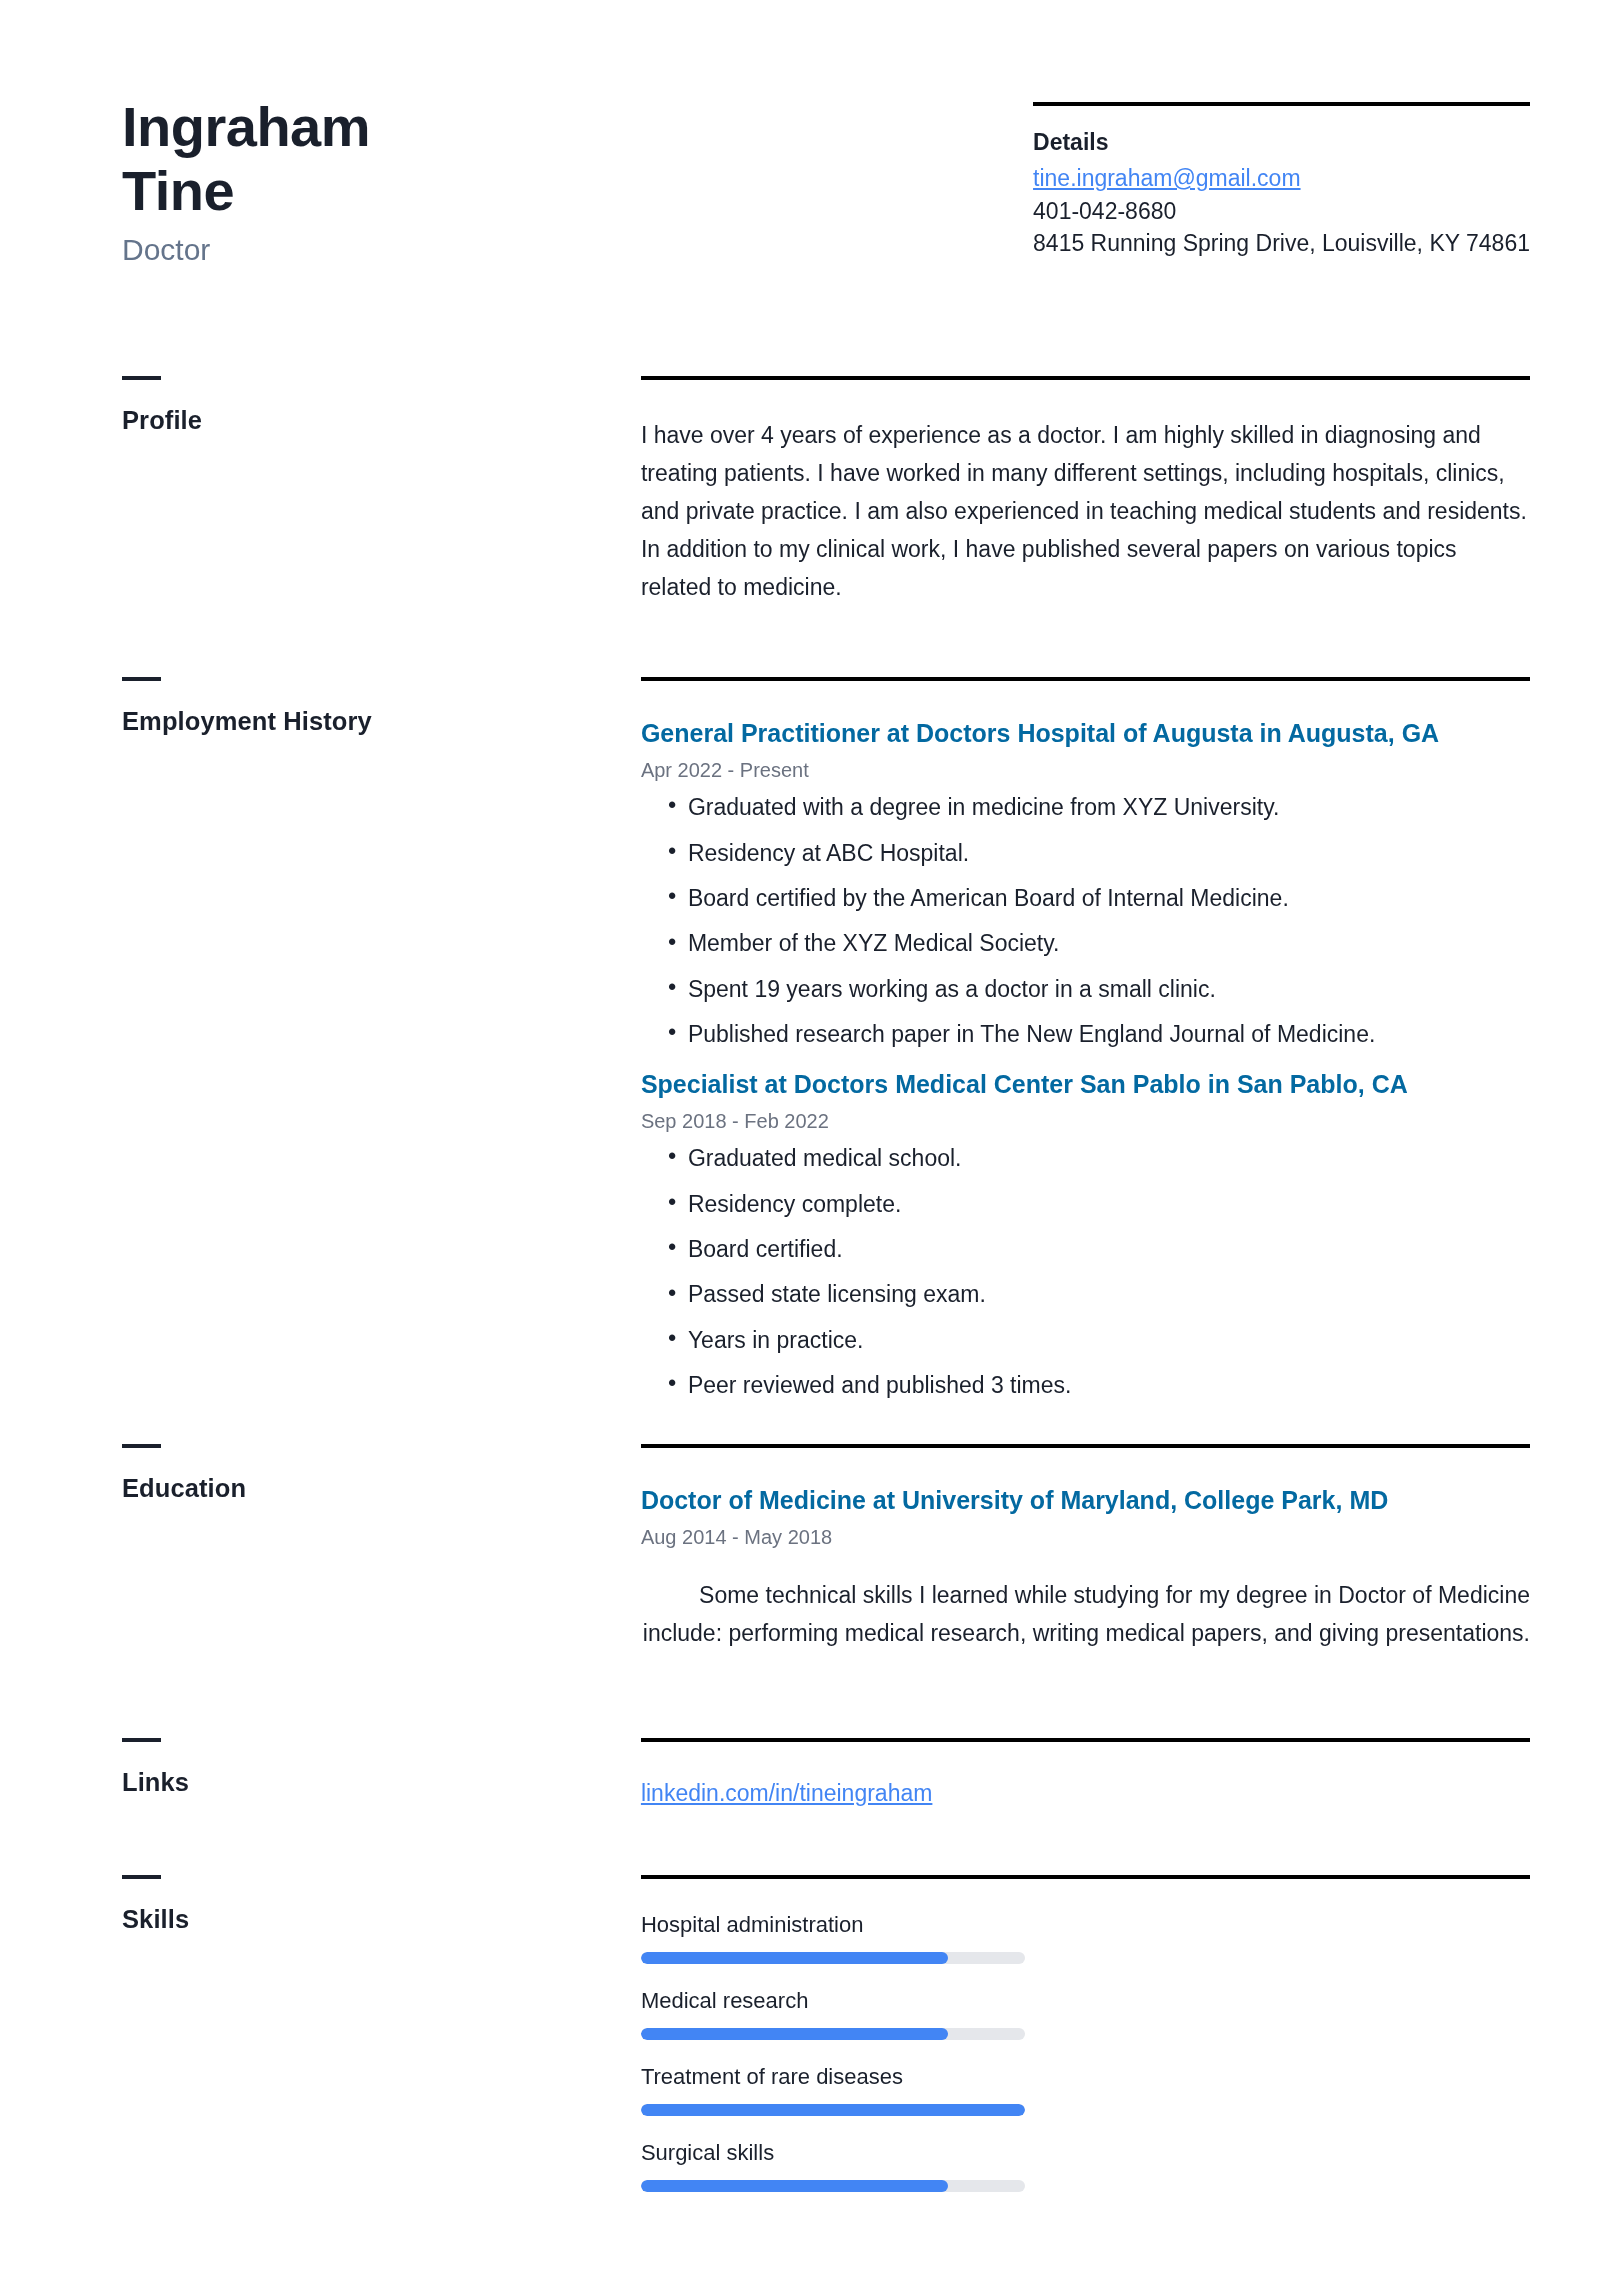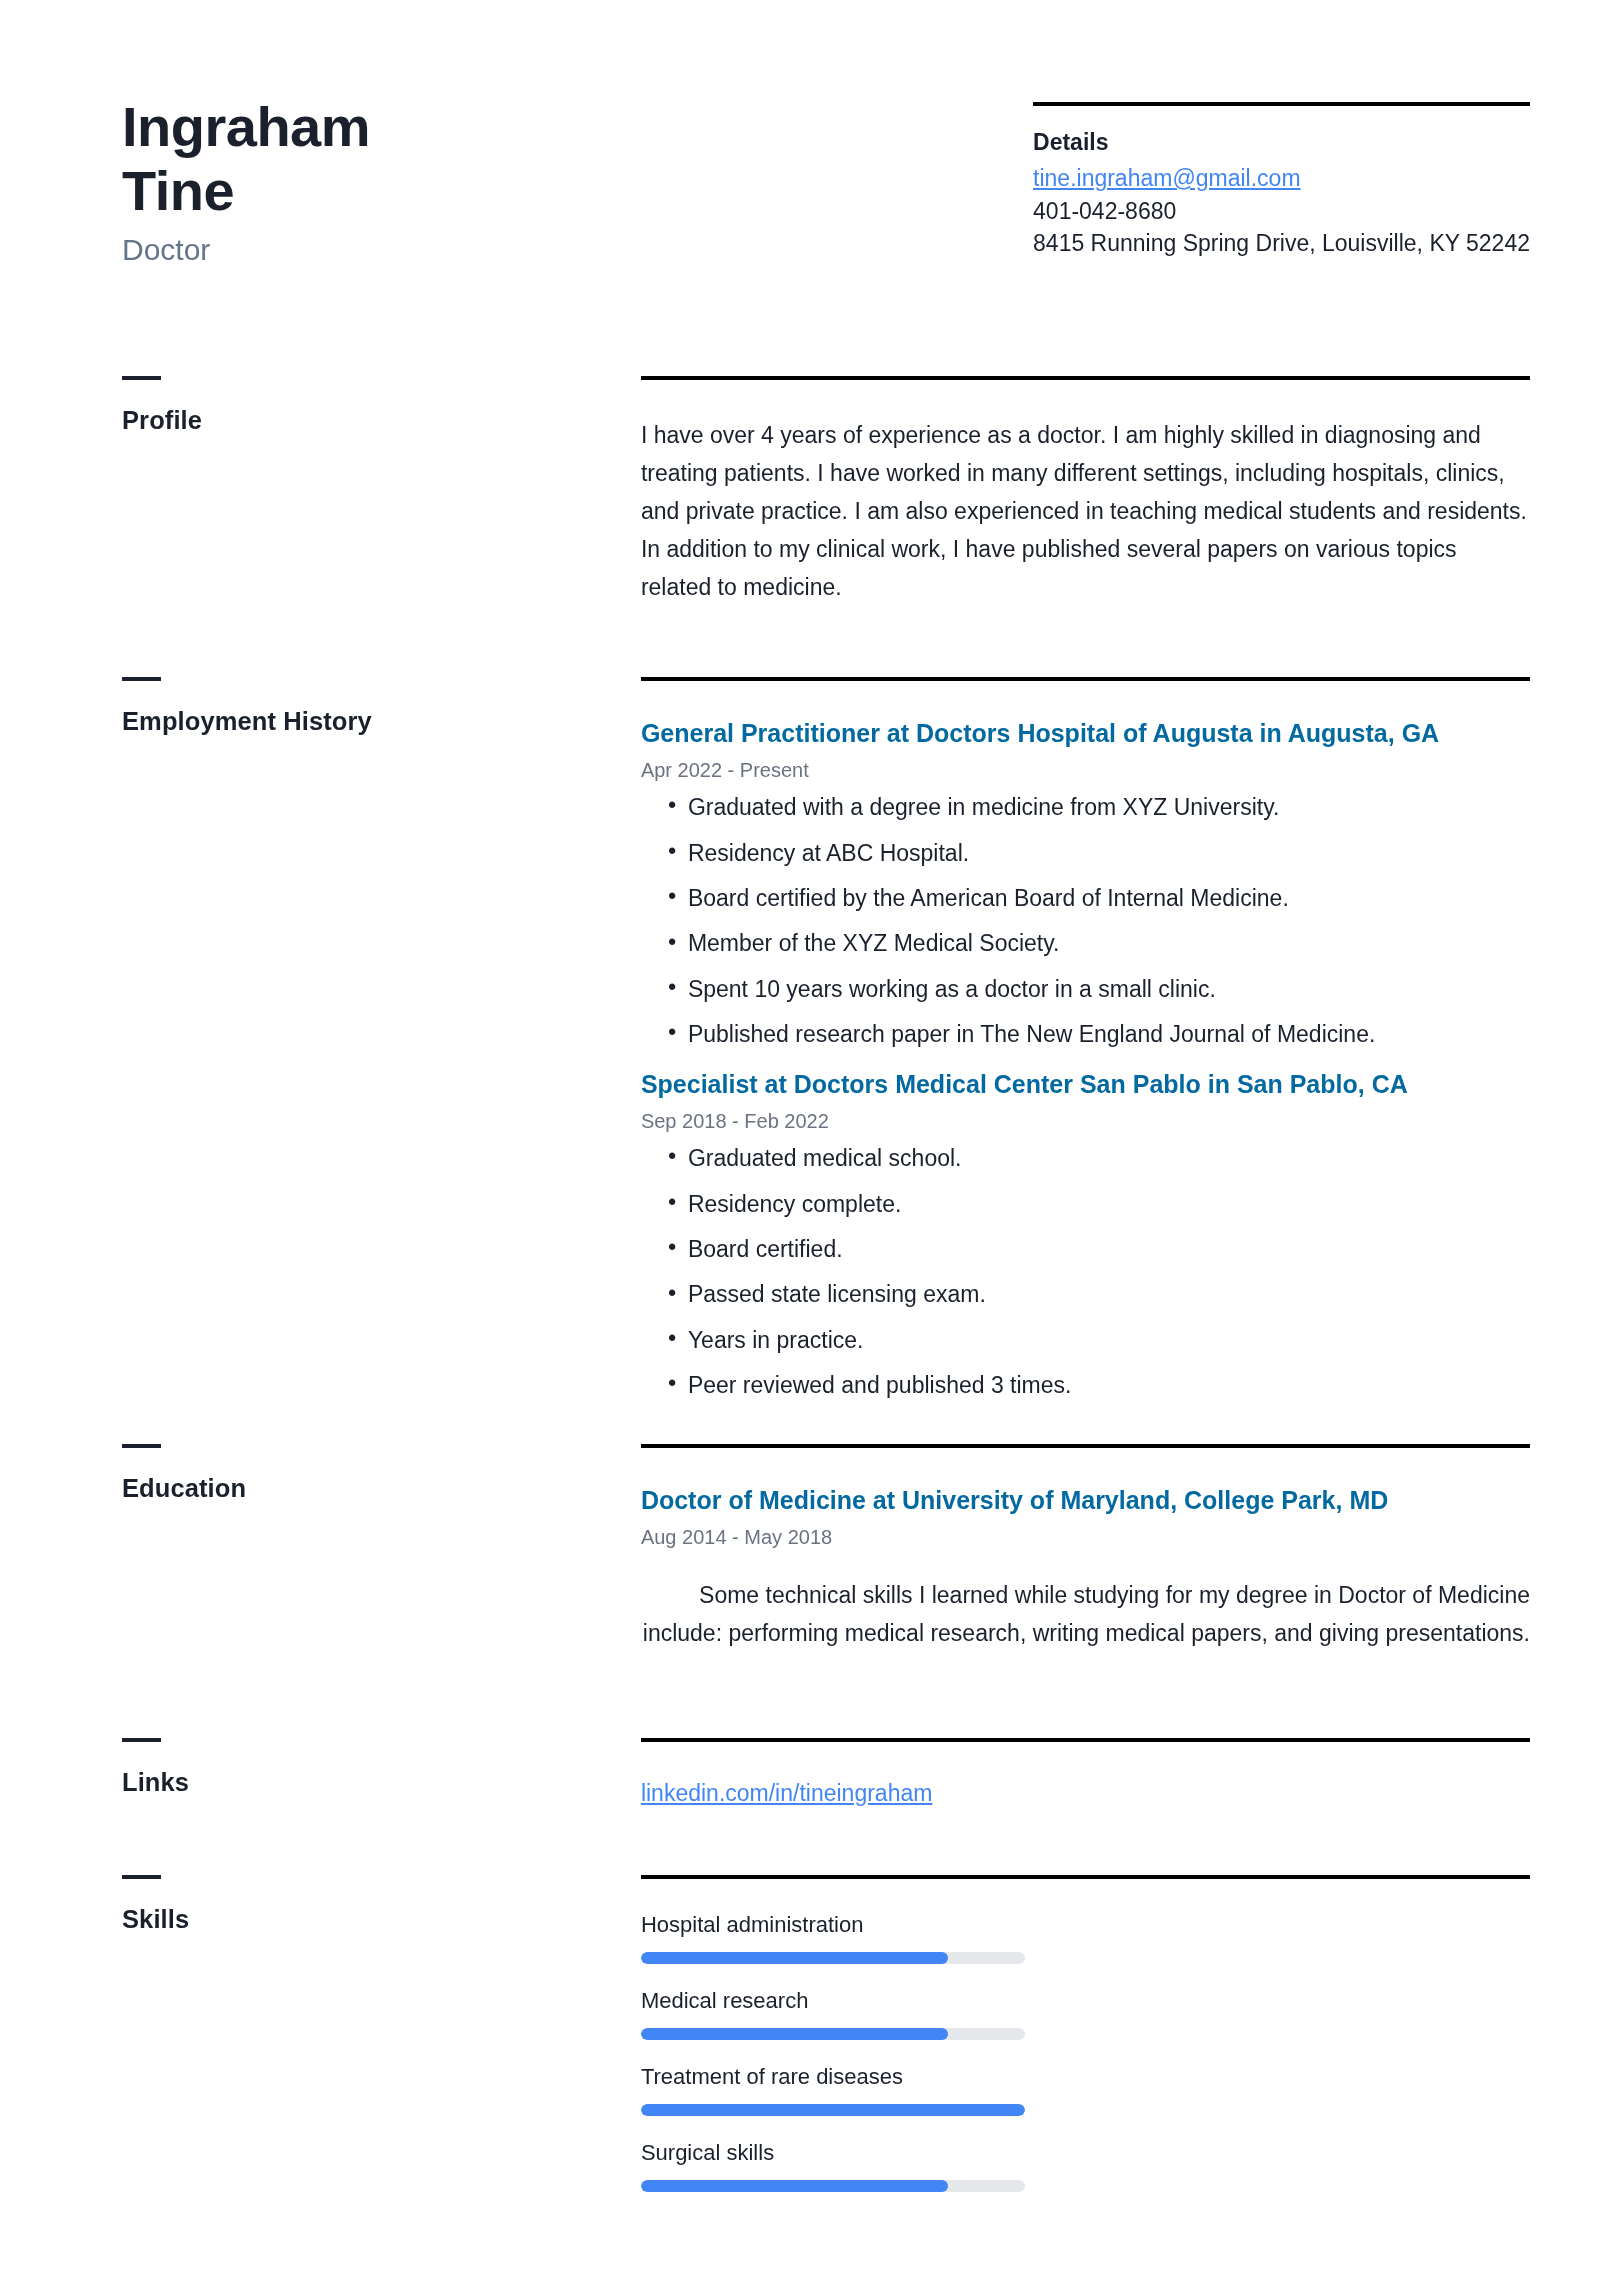--- a/index.html
+++ b/index.html
@@ -213,21 +213,21 @@
         <div class="job-title">Doctor</div>
       </div>
 
       <div class="right-col details-block">
         <div class="rule"></div>
         <div class="details-heading">Details</div>
         <div>
           <a class="link" href="#">tine.ingraham@gmail.com</a>
         </div>
         <div class="detail-line">401-042-8680</div>
-        <div class="detail-line">8415 Running Spring Drive, Louisville, KY 52242</div>
+        <div class="detail-line">8415 Running Spring Drive, Louisville, KY 74861</div>
       </div>
     </div>
   </div>
 
   <div class="blk" style="top:376px;">
     <div class="section">
       <div class="left-col">
         <div class="dash"></div>
         <div class="section-label">Profile</div>
       </div>
@@ -248,21 +248,21 @@
         <div class="rule"></div>
 
         <div class="entry" style="margin-top:36px;">
           <div class="entry-title">General Practitioner at Doctors Hospital of Augusta in Augusta, GA</div>
           <div class="entry-date">Apr 2022 - Present</div>
           <ul class="entry-bullets">
             <li>Graduated with a degree in medicine from XYZ University.</li>
             <li>Residency at ABC Hospital.</li>
             <li>Board certified by the American Board of Internal Medicine.</li>
             <li>Member of the XYZ Medical Society.</li>
-            <li>Spent 10 years working as a doctor in a small clinic.</li>
+            <li>Spent 19 years working as a doctor in a small clinic.</li>
             <li>Published research paper in The New England Journal of Medicine.</li>
           </ul>
         </div>
 
         <div class="entry" style="margin-top:20px;">
           <div class="entry-title">Specialist at Doctors Medical Center San Pablo in San Pablo, CA</div>
           <div class="entry-date">Sep 2018 - Feb 2022</div>
           <ul class="entry-bullets">
             <li>Graduated medical school.</li>
             <li>Residency complete.</li>

